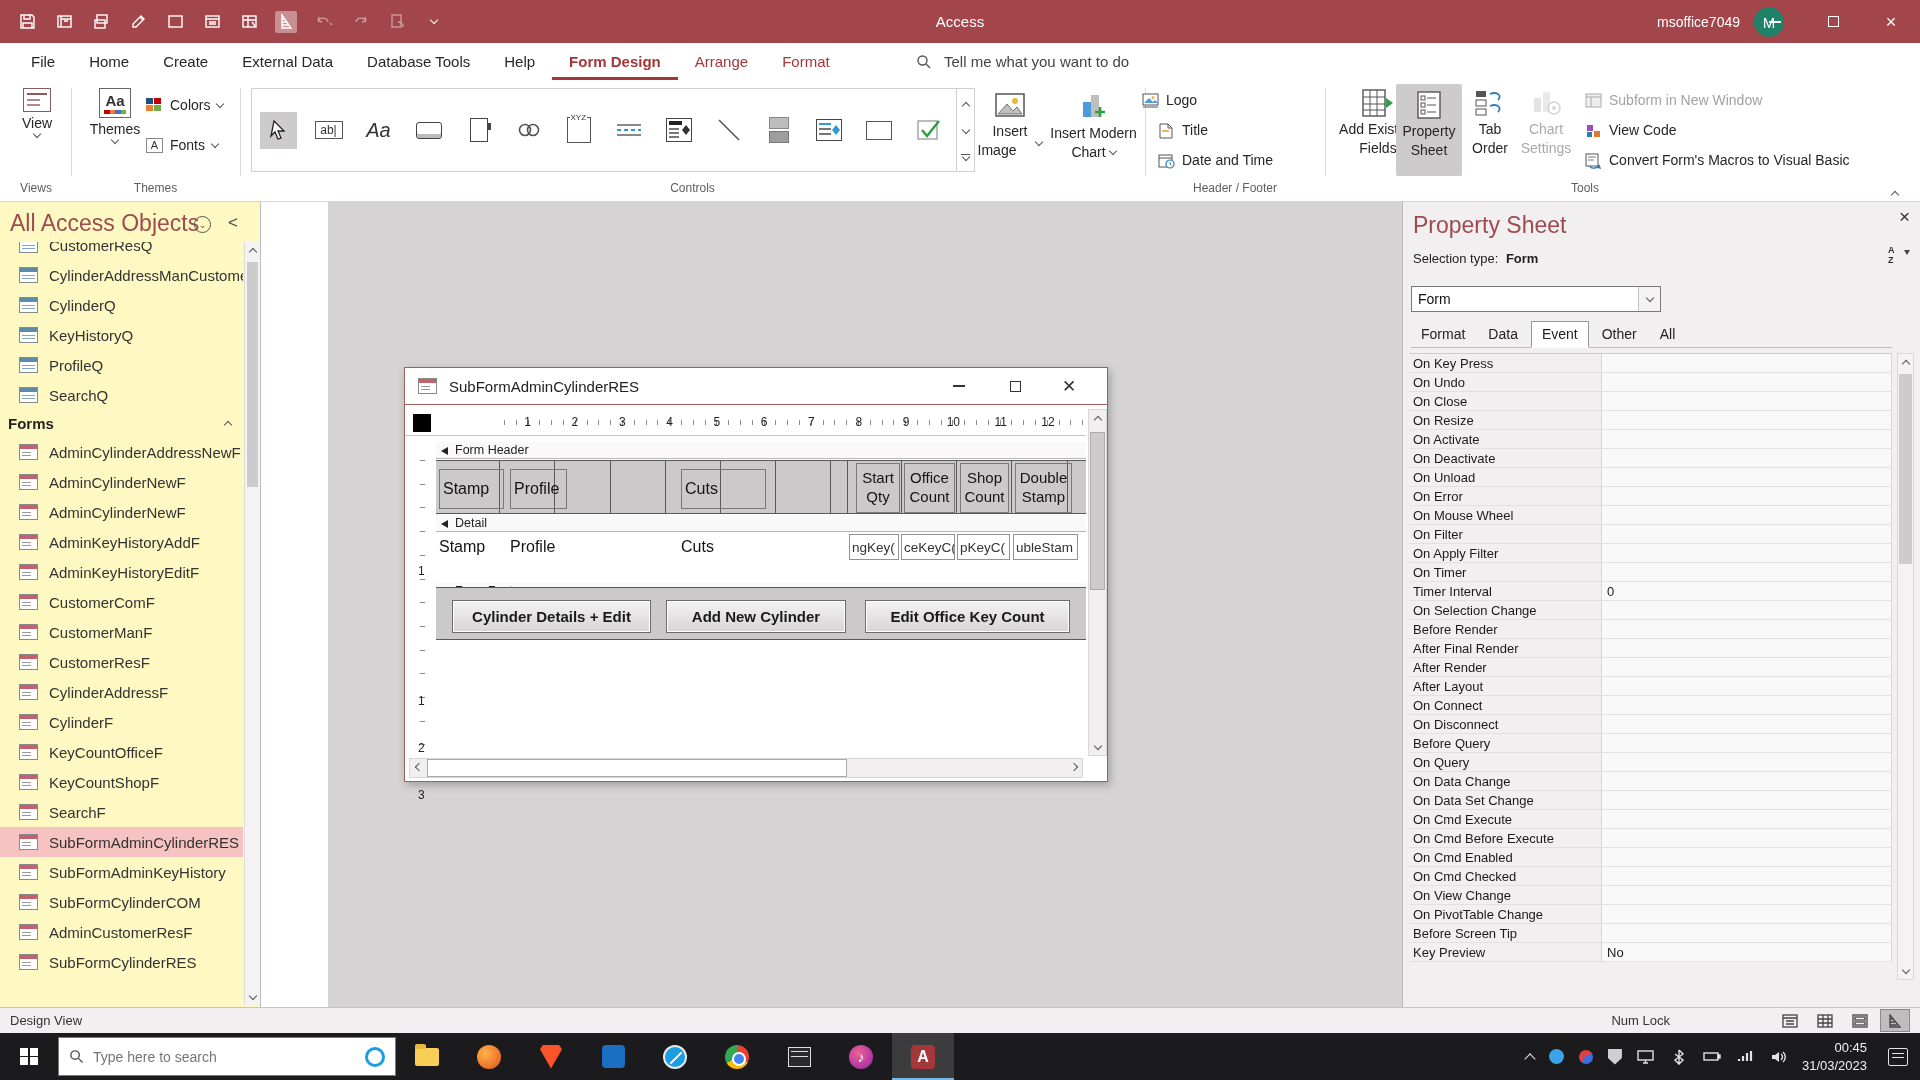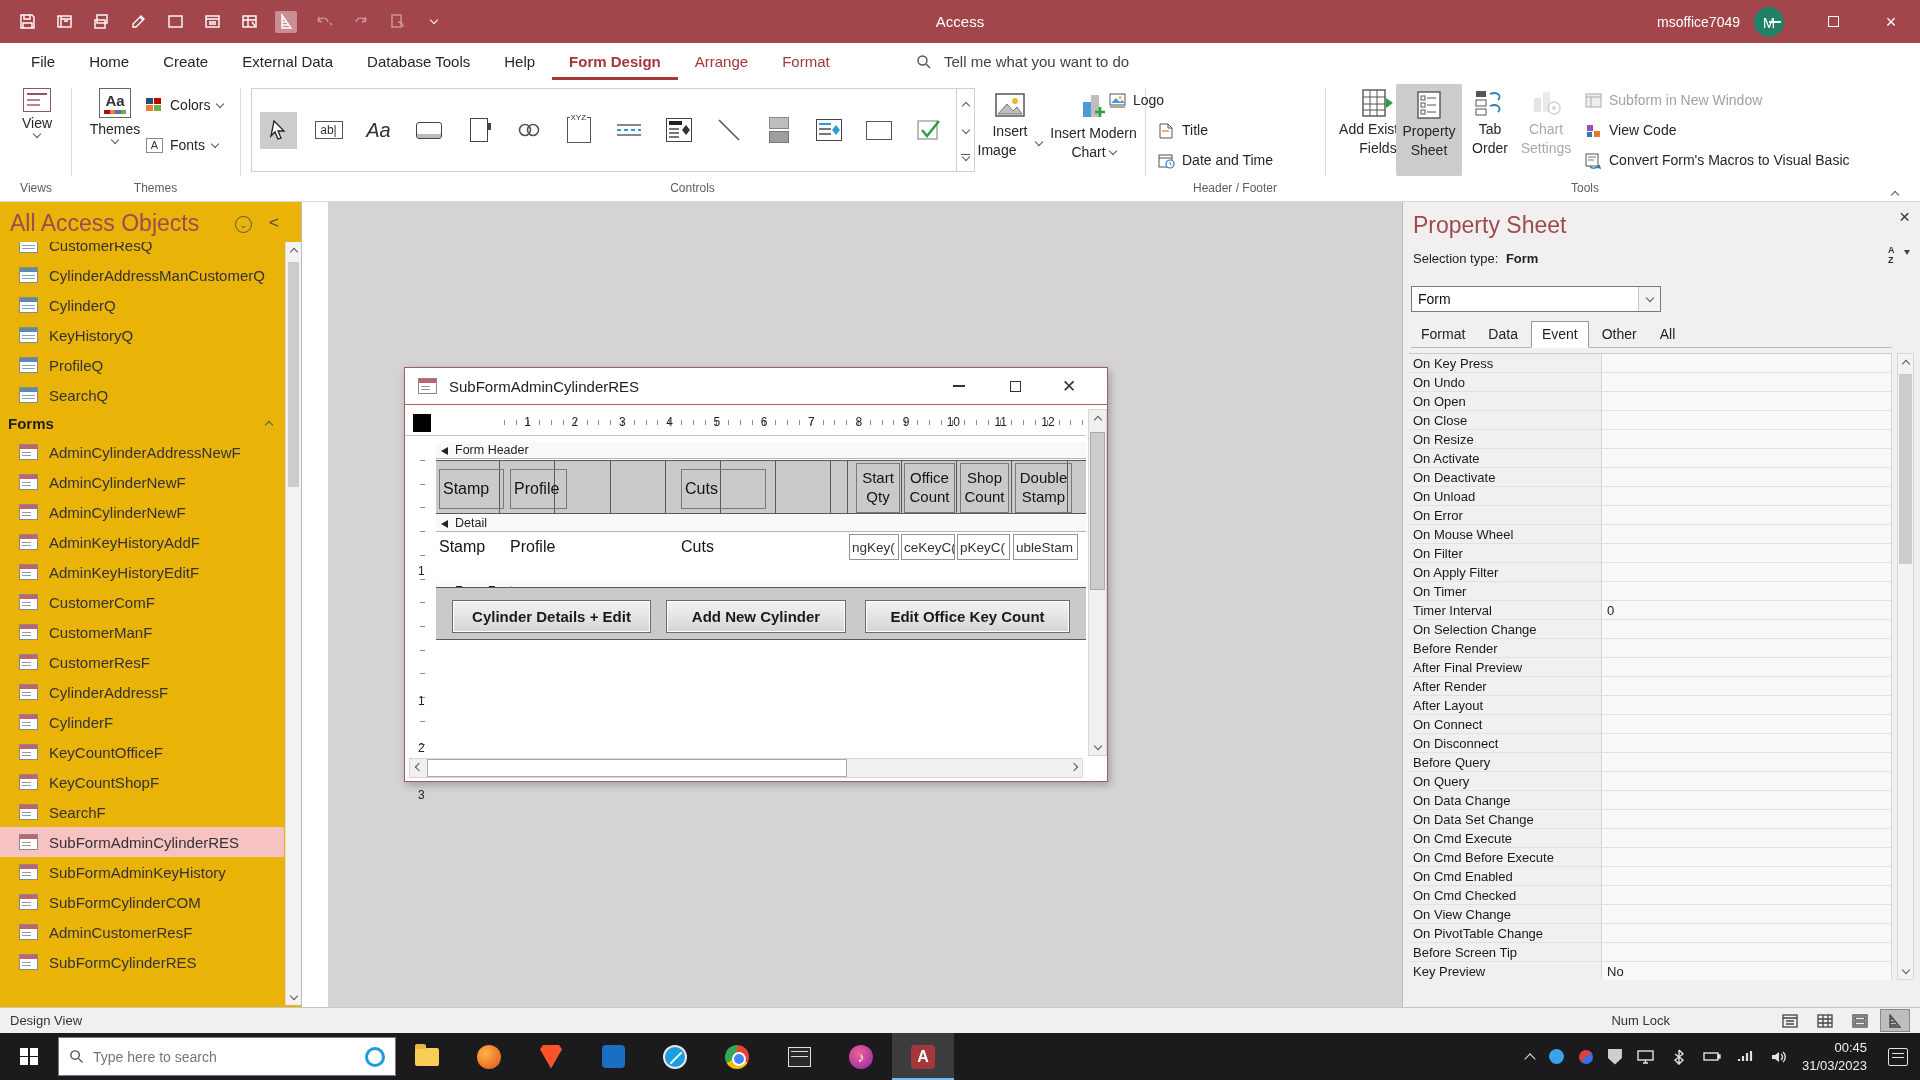--- a/index.html
+++ b/index.html
@@ -41,21 +41,21 @@
   .smallrow{position:absolute;display:flex;align-items:center;gap:7px;font-size:14px;color:#262626;white-space:nowrap}
   .smallrow.disabled{color:#A3A1A1}
   .icon16{width:17px;height:15px;flex:none}
   .frame{border:1.4px solid #666;background:#fff}
   .toolbox{position:absolute;left:251px;top:8px;width:706px;height:84px;background:#fff;border:1px solid #D0CECE;display:flex;align-items:center;gap:13px;padding:0 8px}
   .ctrl{width:37px;height:37px;display:flex;align-items:center;justify-content:center;color:#333;flex:none}
   .ctrl.selected{background:#CDCBCB}
   .tbscroll{position:absolute;left:957px;top:8px;width:18px;height:84px;border:1px solid #D0CECE;border-left:none;display:flex;flex-direction:column;align-items:center;justify-content:space-around;background:#fff}
 
   
-  .navpane{position:absolute;top:202px;left:0;width:302px;bottom:73px;background:#eab308;border-right:1px solid #BDBBBB;overflow:hidden}
+  .navpane{position:absolute;top:202px;left:0;width:261px;bottom:73px;background:#fef9c3;border-right:1px solid #BDBBBB;overflow:hidden}
   .nav-title{position:absolute;top:8px;left:10px;font-size:23px;color:#9E4B4F;white-space:nowrap}
   .nav-hicon{position:absolute;top:14px;width:18px;height:18px;color:#444}
   .circ{width:17px;height:17px;border:1.3px solid #555;border-radius:50%;display:flex;align-items:center;justify-content:center;font-size:9px;color:#555}
   .nav-listwrap{position:absolute;top:40px;left:0;right:17px;bottom:2px;overflow:hidden}
   .nav-list{margin-top:-12px}
   .nav-item{height:30px;display:flex;align-items:center;gap:11px;padding-left:19px;font-size:15px;color:#333}
   .nav-item.selected{background:#F6C2C2}
   .section-row{height:27px;display:flex;align-items:center;justify-content:space-between;padding:0 12px 0 8px;font-size:15px;font-weight:bold;color:#222}
   .oicon{width:19px;height:16px;position:relative;flex:none;background:#fff;border:1px solid #8A8A8A}
   .oicon.q::before{content:"";position:absolute;left:0;right:0;top:0;height:4px;background:#5D8AA8}
@@ -445,21 +445,21 @@
       </span>
     <span>Insert Modern</span>
     <span style="display:flex;align-items:center;gap:4px">
         <span>Chart</span>
         <span class="chev"></span>
       </span>
   </div>
   <div class="gcap" style="left:240px;width:905px">Controls</div>
   <div class="gdiv" style="left:1145px"></div>
 
-  <div class="smallrow" style="left:1109px;top:12px">
+  <div class="smallrow" style="left:1142px;top:12px">
     <span class="icon16"><svg width="17" height="15" viewBox="0 0 17 15">
           <rect x="1" y="1" width="15" height="11" fill="#fff" stroke="#555"></rect>
           <circle cx="11" cy="4.5" r="1.5" fill="#E8B93E"></circle>
           <path d="M2 10l5-5 4 4 2-2 3 3z" fill="#4D9BD6"></path>
           <path d="M1 14h15" stroke="#555"></path>
         </svg></span>
     <span>Logo</span>
   </div>
   <div class="smallrow" style="left:1158px;top:42px">
     <span class="icon16"><svg width="15" height="16" viewBox="0 0 15 16">
@@ -878,24 +878,20 @@
       <div class="prow">
         <div class="plabel">On Key Press</div>
         <div class="pvalue"></div>
       </div>
 
       <div class="prow">
         <div class="plabel">On Undo</div>
         <div class="pvalue"></div>
       </div>
 
-      <div class="prow">
-        <div class="plabel">On Open</div>
-        <div class="pvalue"></div>
-      </div>
 
       <div class="prow">
         <div class="plabel">On Close</div>
         <div class="pvalue"></div>
       </div>
 
       <div class="prow">
         <div class="plabel">On Resize</div>
         <div class="pvalue"></div>
       </div>
@@ -949,21 +945,21 @@
         <div class="plabel">On Selection Change</div>
         <div class="pvalue"></div>
       </div>
 
       <div class="prow">
         <div class="plabel">Before Render</div>
         <div class="pvalue"></div>
       </div>
 
       <div class="prow">
-        <div class="plabel">After Final Preview</div>
+        <div class="plabel">After Final Render</div>
         <div class="pvalue"></div>
       </div>
 
       <div class="prow">
         <div class="plabel">After Render</div>
         <div class="pvalue"></div>
       </div>
 
       <div class="prow">
         <div class="plabel">After Layout</div>

